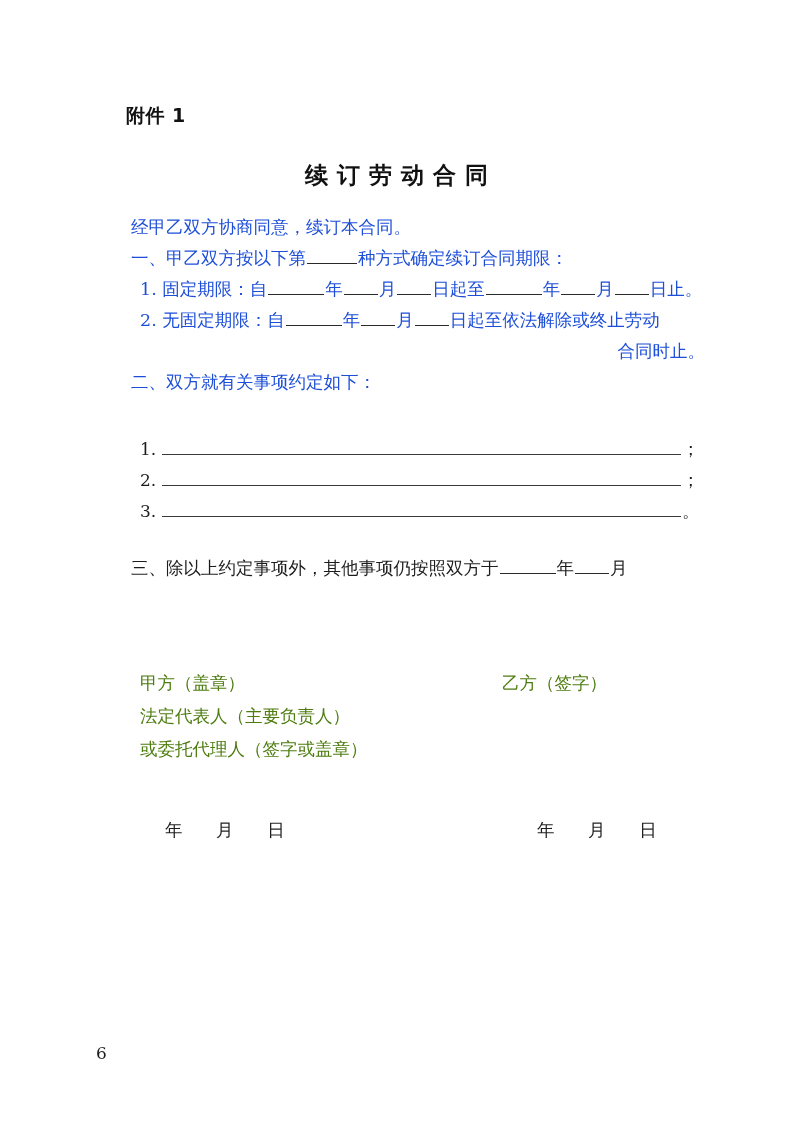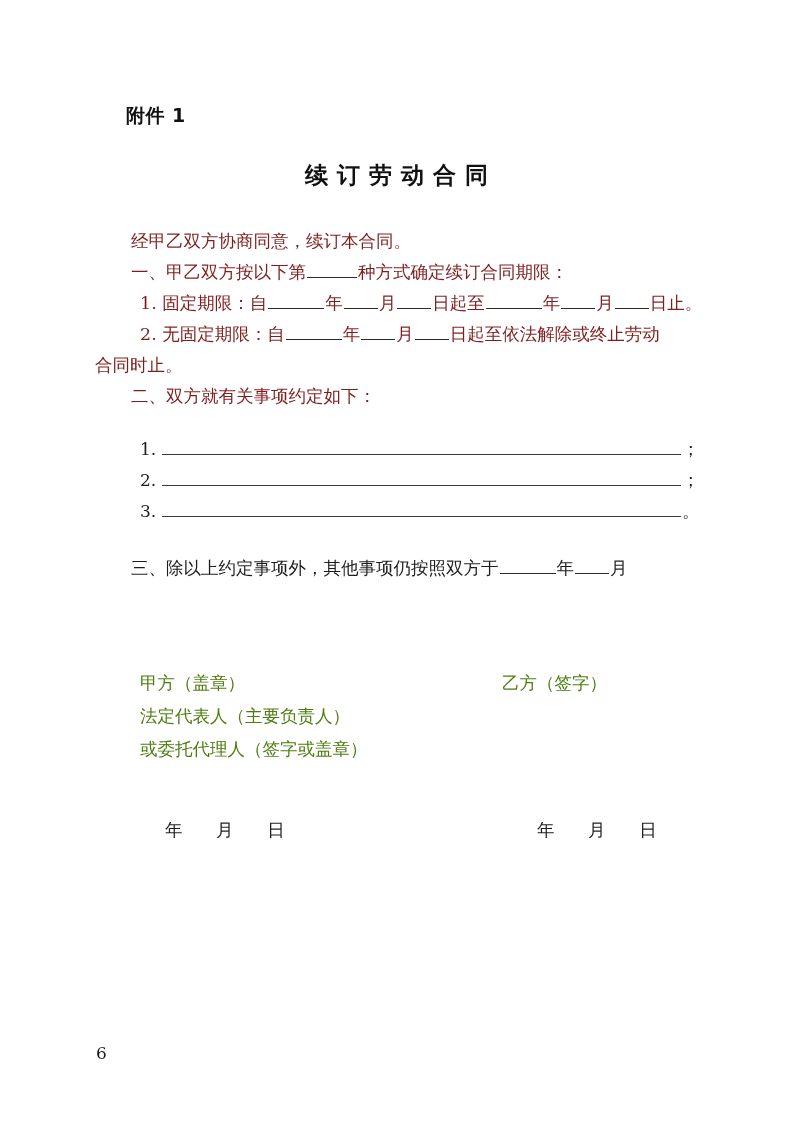--- a/index.html
+++ b/index.html
@@ -50,34 +50,34 @@
     font-weight: 700;
     letter-spacing: 9px;
     text-indent: 9px;
     color: #111111;
   }
 
   
   .body-block {
     position: absolute;
     left: 95px;
-    top: 226px;
+    top: 212px;
     width: 610px;
     font-size: 17.5px;
     line-height: 31px;
-    color: #7f1d1d;
+    color: #1d4ed8;
   }
 
   .para {
     margin: 0;
     white-space: nowrap;
   }
   .para.indent-1 { text-indent: 36px; }
   .para.indent-half { text-indent: 45px; }
-  .para.flush { text-indent: 0; }
+  .para.flush { text-indent: 0; text-align: right; }
 
   
   .blank {
     display: inline-block;
     border-bottom: 1.3px solid #2a2a2a;
     vertical-align: baseline;
     height: 15px;
     margin: 0 1px;
   }
   .blank.w-sm { width: 34px; }

